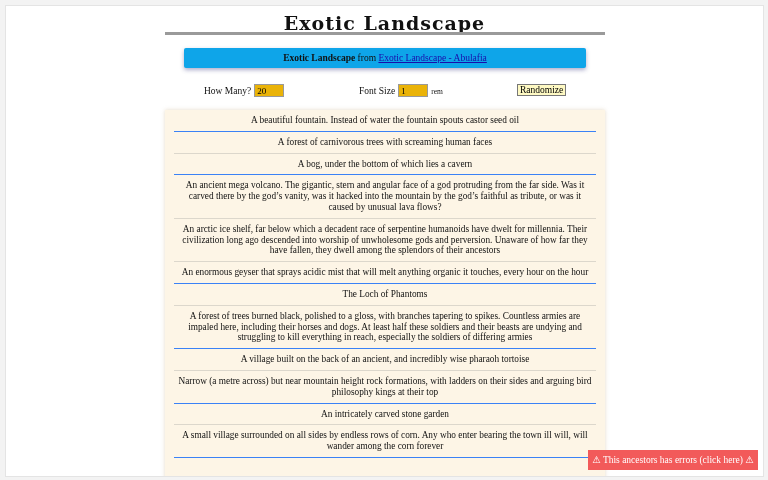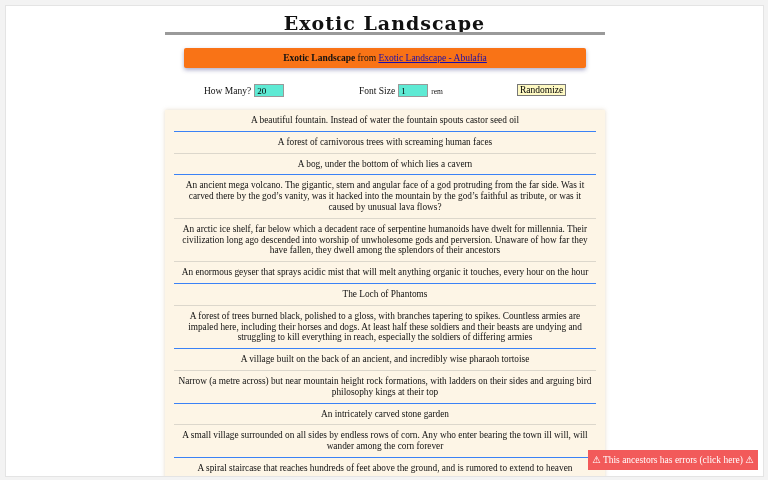--- a/index.html
+++ b/index.html
@@ -21,36 +21,36 @@
       text-align: center;
       font-family: "DejaVu Serif", "Liberation Serif", serif;
       font-weight: bold; font-size: 19px; letter-spacing: 1px;
     }
     .title-rule {
       position: absolute; left: 159px; width: 440px; top: 26px; height: 3px;
       background: #9a9a9a;
     }
     .source-box {
       position: absolute; left: 178px; top: 42px; width: 402px; height: 20px;
-      background: #f97316;
+      background: #0ea5e9;
       box-shadow: 0 2px 4px rgba(70,70,140,0.45);
       border-radius: 2px;
       font-size: 9.5px; line-height: 20px; text-align: center;
     }
     .source-box b { font-weight: bold; }
     .source-box a { color: #1a0dab; text-decoration: underline; }
     .controls {
       position: absolute; left: 0; top: 78px; width: 757px; height: 18px;
       font-size: 9.5px;
     }
     .ctrl { position: absolute; top: 0; display: flex; align-items: center; }
     .ctrl input {
       font-family: "Liberation Serif", serif; font-size: 9px;
       height: 11px; border: 1px solid #999; padding: 0 2px; margin-left: 3px;
-      background: #5eead4;
+      background: #eab308;
     }
     .ctrl .unit { font-size: 7.5px; margin-left: 3px; margin-top: 2px; }
     .btn {
       font-family: "Liberation Serif", serif; font-size: 9.5px;
       border: 1px solid #777; background: #fef9c3; padding: 0 2px; height: 12px; line-height: 11px;
       cursor: pointer;
     }
     .results {
       position: absolute; left: 159px; top: 104px; width: 440px; height: 380px;
       background: #fdf5e6;
@@ -105,17 +105,16 @@
     <div class="result">A bog, under the bottom of which lies a cavern</div>
     <div class="result light">An ancient mega volcano. The gigantic, stern and angular face of a god protruding from the far side. Was it carved there by the god’s vanity, was it hacked into the mountain by the god’s faithful as tribute, or was it caused by unusual lava flows?</div>
     <div class="result light">An arctic ice shelf, far below which a decadent race of serpentine humanoids have dwelt for millennia. Their civilization long ago descended into worship of unwholesome gods and perversion. Unaware of how far they have fallen, they dwell among the splendors of their ancestors</div>
     <div class="result">An enormous geyser that sprays acidic mist that will melt anything organic it touches, every hour on the hour</div>
     <div class="result light">The Loch of Phantoms</div>
     <div class="result">A forest of trees burned black, polished to a gloss, with branches tapering to spikes. Countless armies are impaled here, including their horses and dogs. At least half these soldiers and their beasts are undying and struggling to kill everything in reach, especially the soldiers of differing armies</div>
     <div class="result light">A village built on the back of an ancient, and incredibly wise pharaoh tortoise</div>
     <div class="result">Narrow (a metre across) but near mountain height rock formations, with ladders on their sides and arguing bird philosophy kings at their top</div>
     <div class="result light">An intricately carved stone garden</div>
     <div class="result">A small village surrounded on all sides by endless rows of corn. Any who enter bearing the town ill will, will wander among the corn forever</div>
-    <div class="result light">A spiral staircase that reaches hundreds of feet above the ground, and is rumored to extend to heaven</div>
   </div>
 </div>
 
 <div class="error-banner">⚠ This ancestors has errors (click here) ⚠</div>
 
 </body></html>

